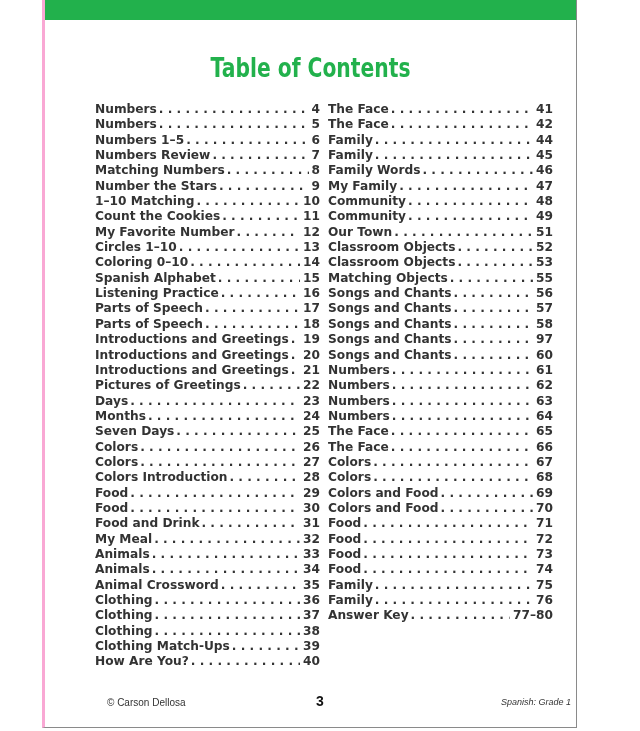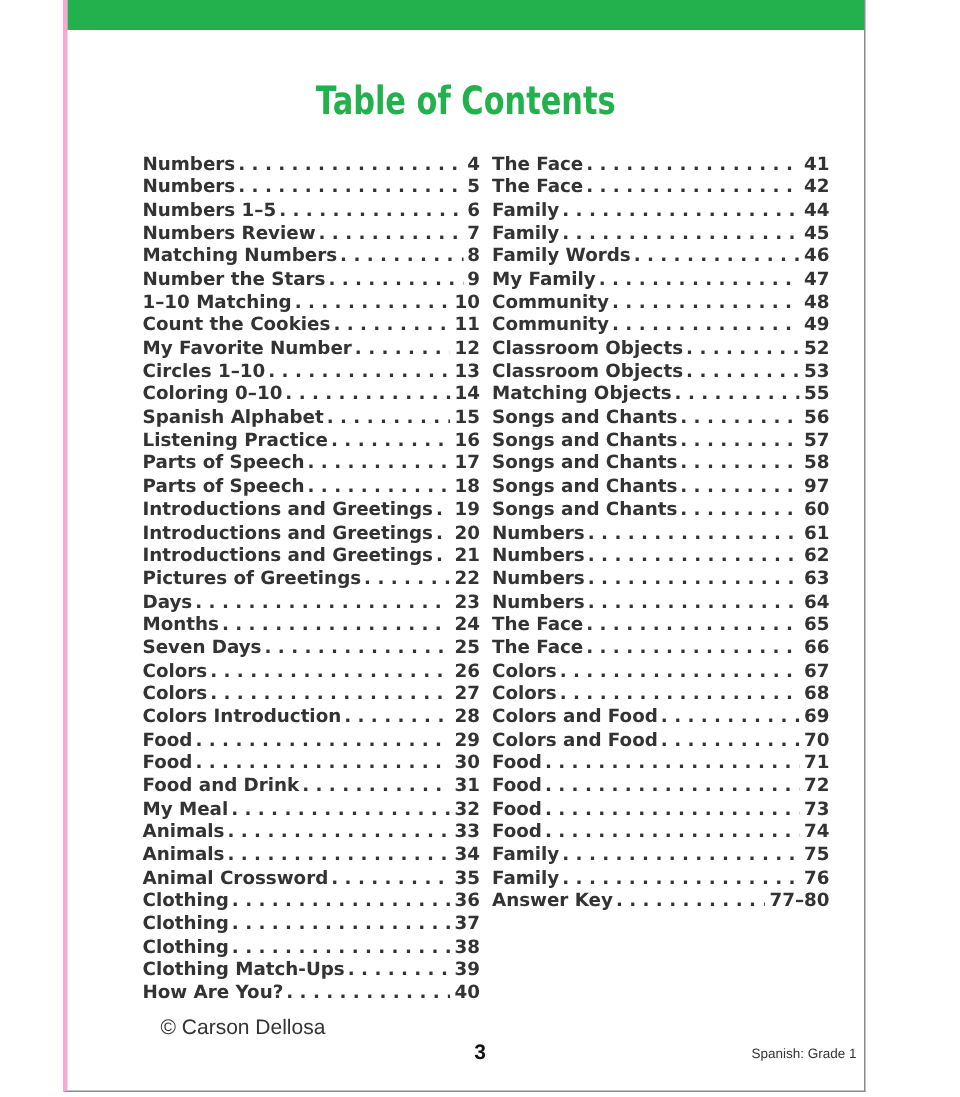--- a/index.html
+++ b/index.html
@@ -86,35 +86,36 @@
       padding-left: 3px;
     }
     .footer {
       position: absolute;
       top: 693px;
       font-family: "Liberation Sans", sans-serif;
       color: #333333;
     }
     .footer.copyright {
       left: 107px;
-      font-size: 14px;
-      top: 676px;
+      font-size: 10px;
+      top: 697px;
     }
     .footer.page-number {
       left: 0;
       width: 640px;
       text-align: center;
       font-size: 14px;
       font-weight: bold;
       color: #111111;
       top: 693px;
     }
     .footer.book {
       right: 69px;
       font-size: 9px;
+      font-style: italic;
       top: 697px;
     }
   </style>
 </head>
 <body>
 
 <div class="page">
   <div class="top-bar"></div>
   <div class="title">Table of Contents</div>
 
@@ -340,20 +341,25 @@
         <span class="label">Community</span>
         <span class="dots"></span>
         <span class="page-num">48</span>
       </div>
       <div class="row">
         <span class="label">Community</span>
         <span class="dots"></span>
         <span class="page-num">49</span>
       </div>
       <div class="row">
+        <span class="label">Our Town</span>
+        <span class="dots"></span>
+        <span class="page-num">51</span>
+      </div>
+      <div class="row">
         <span class="label">Classroom Objects</span>
         <span class="dots"></span>
         <span class="page-num">52</span>
       </div>
       <div class="row">
         <span class="label">Classroom Objects</span>
         <span class="dots"></span>
         <span class="page-num">53</span>
       </div>
       <div class="row">

